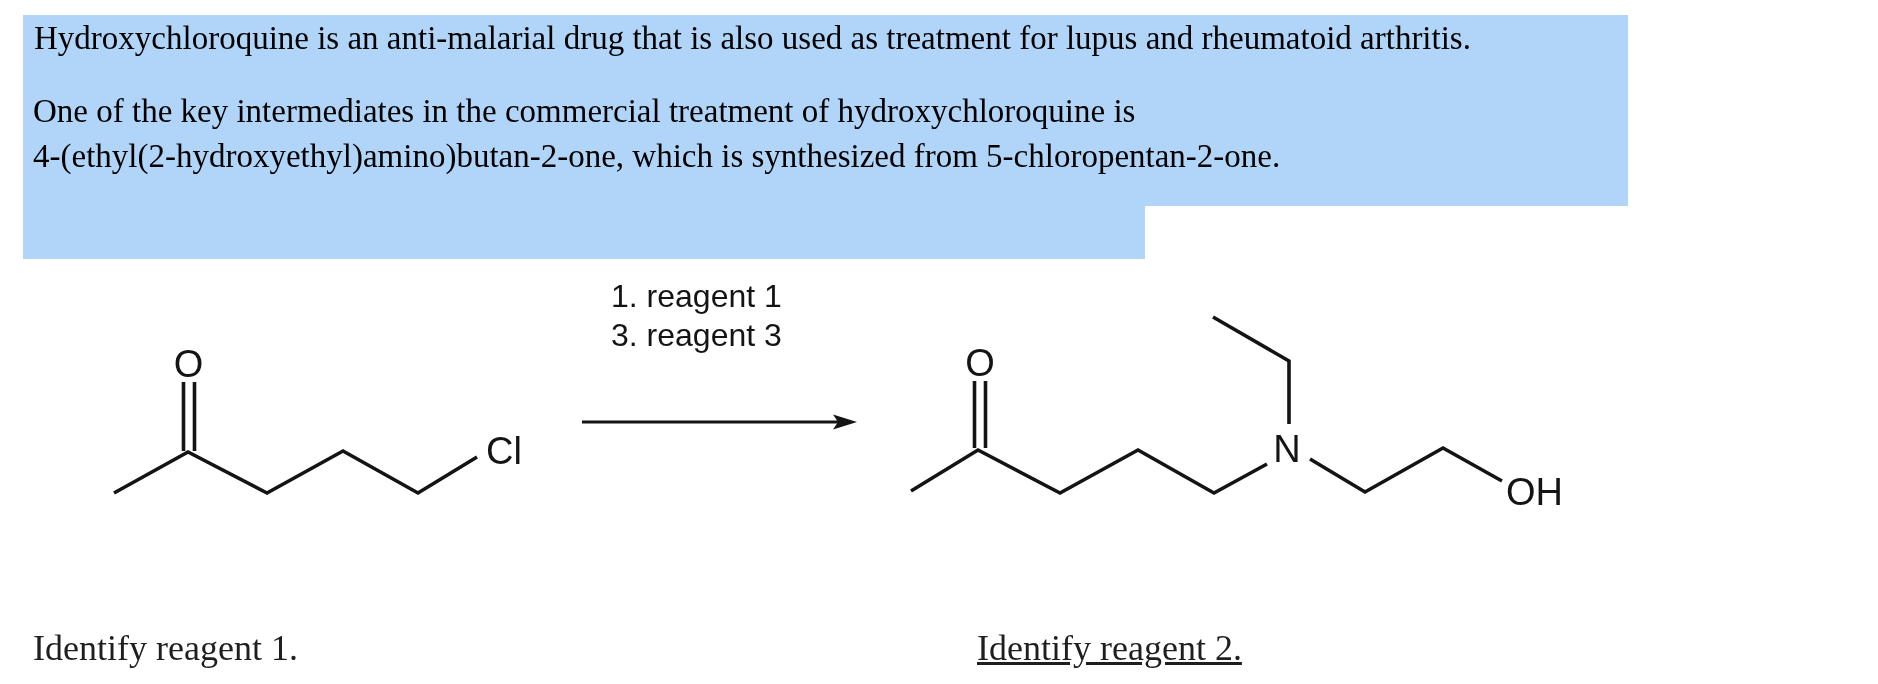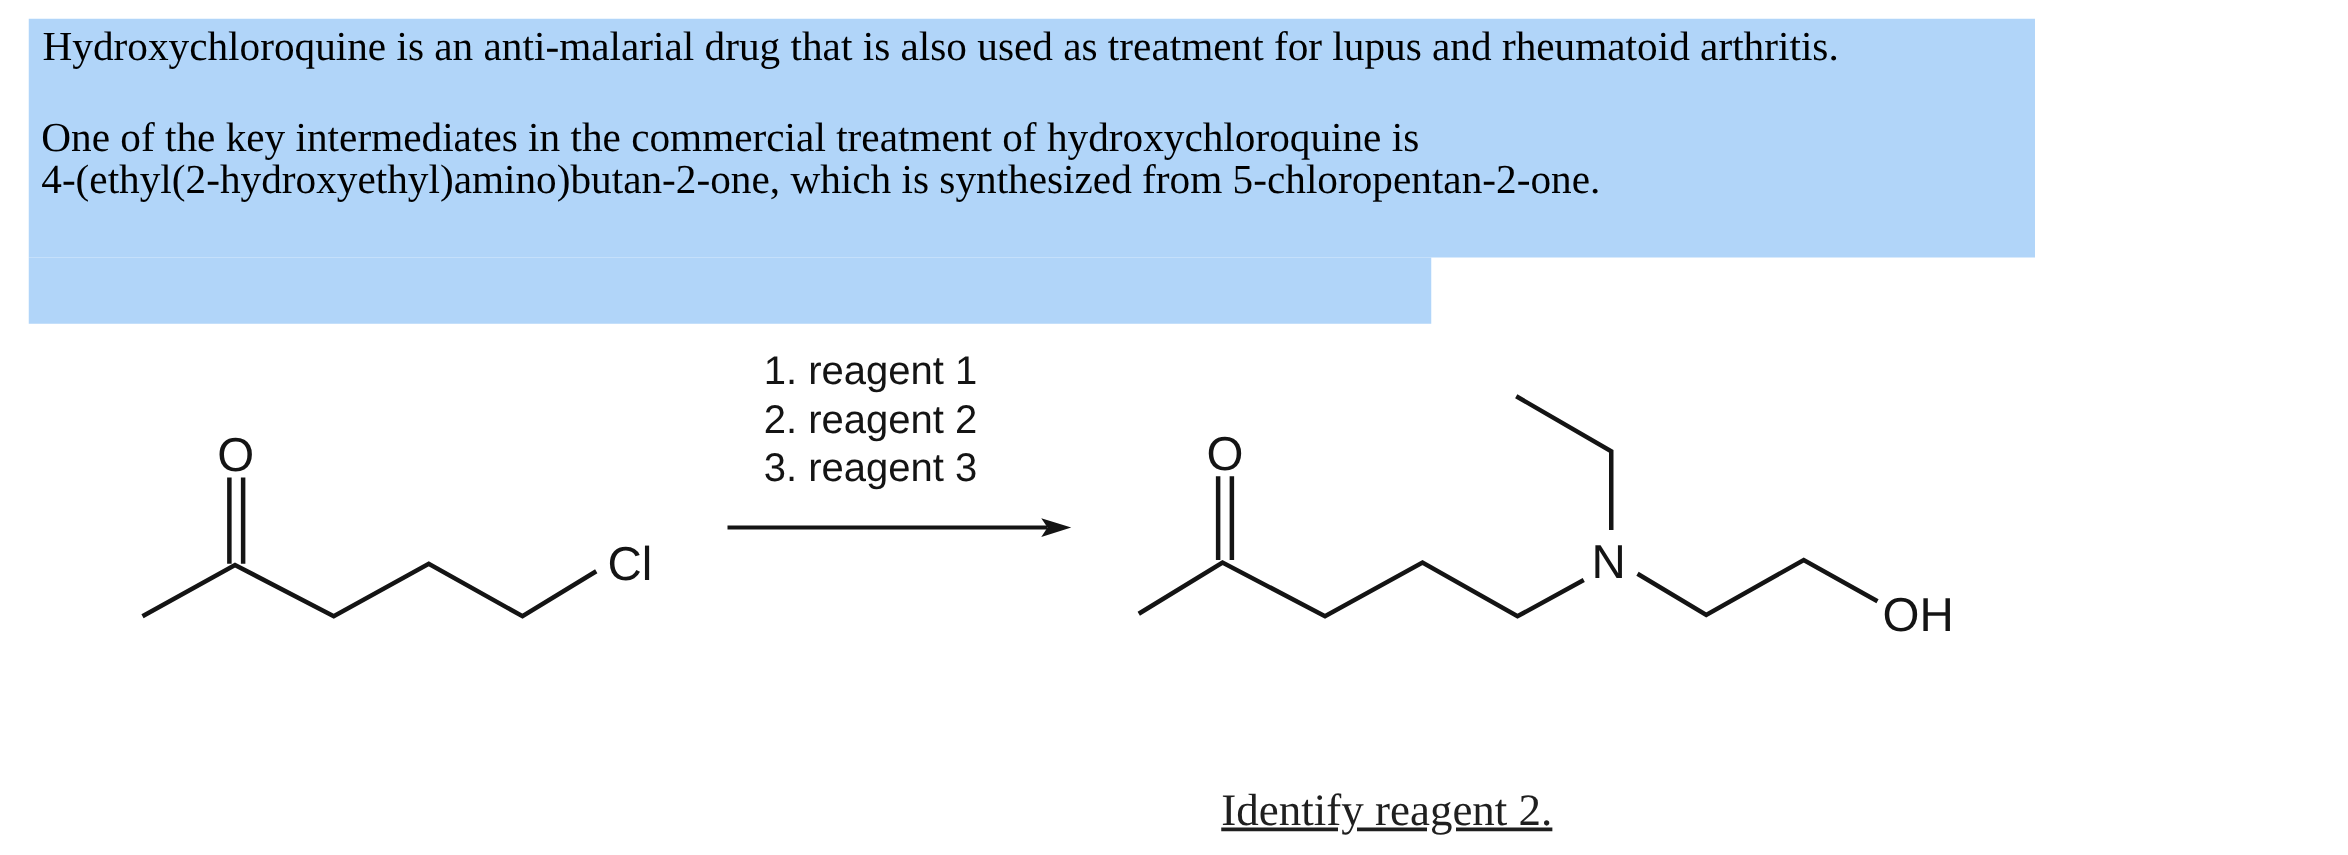--- a/index.html
+++ b/index.html
@@ -69,25 +69,24 @@
 </head>
 <body>
 
 <div class="page">
 
   <div class="hl-rect" style="left:23px;top:15px;width:1825px;height:191px;"></div>
   <div class="hl-rect" style="left:23px;top:206px;width:1122px;height:53px;"></div>
 
   <div class="para-line" style="left:34px;top:22px;">Hydroxychloroquine is an anti-malarial drug that is also used as treatment for lupus and rheumatoid arthritis.</div>
   <div class="para-line" style="left:33px;top:95px;">One of the key intermediates in the commercial treatment of hydroxychloroquine is</div>
-  <div class="para-line" style="left:33px;top:128px;">4-(ethyl(2-hydroxyethyl)amino)butan-2-one, which is synthesized from 5-chloropentan-2-one.</div>
+  <div class="para-line" style="left:33px;top:140px;">4-(ethyl(2-hydroxyethyl)amino)butan-2-one, which is synthesized from 5-chloropentan-2-one.</div>
 
   <div class="conditions">
     <div>1. reagent 1</div>
-    <div>2. reagent 2</div>
     <div>3. reagent 3</div>
   </div>
 
   <svg class="scheme-svg" viewBox="0 0 1878 684" xmlns="http://www.w3.org/2000/svg">
 
     <g>
       <path class="bond" d="M114,493 L188,452 L267,493 L343,451 L418,493 L477,457"></path>
       <line class="bond" x1="183.5" y1="382" x2="183.5" y2="451"></line>
       <line class="bond" x1="194.5" y1="382" x2="194.5" y2="451"></line>
       <text class="atom" x="188.5" y="377" text-anchor="middle">O</text>
@@ -104,15 +103,16 @@
       <line class="bond" x1="974.5" y1="381" x2="974.5" y2="448"></line>
       <line class="bond" x1="985.5" y1="381" x2="985.5" y2="448"></line>
       <path class="bond" d="M1213,317 L1289,361 L1289,424"></path>
       <path class="bond" d="M1310,459 L1365,492 L1443,448 L1502,481"></path>
       <text class="atom" x="980" y="376" text-anchor="middle">O</text>
       <text class="atom" x="1287" y="462" text-anchor="middle">N</text>
       <text class="atom" x="1506" y="505" text-anchor="start">OH</text>
     </g>
   </svg>
 
+  <div class="question-label" style="left:33px;top:630px;">Identify reagent 1.</div>
   <div class="question-label" style="left:977px;top:630px;text-decoration:underline;">Identify reagent 2.</div>
 
 </div>
 
 </body></html>

